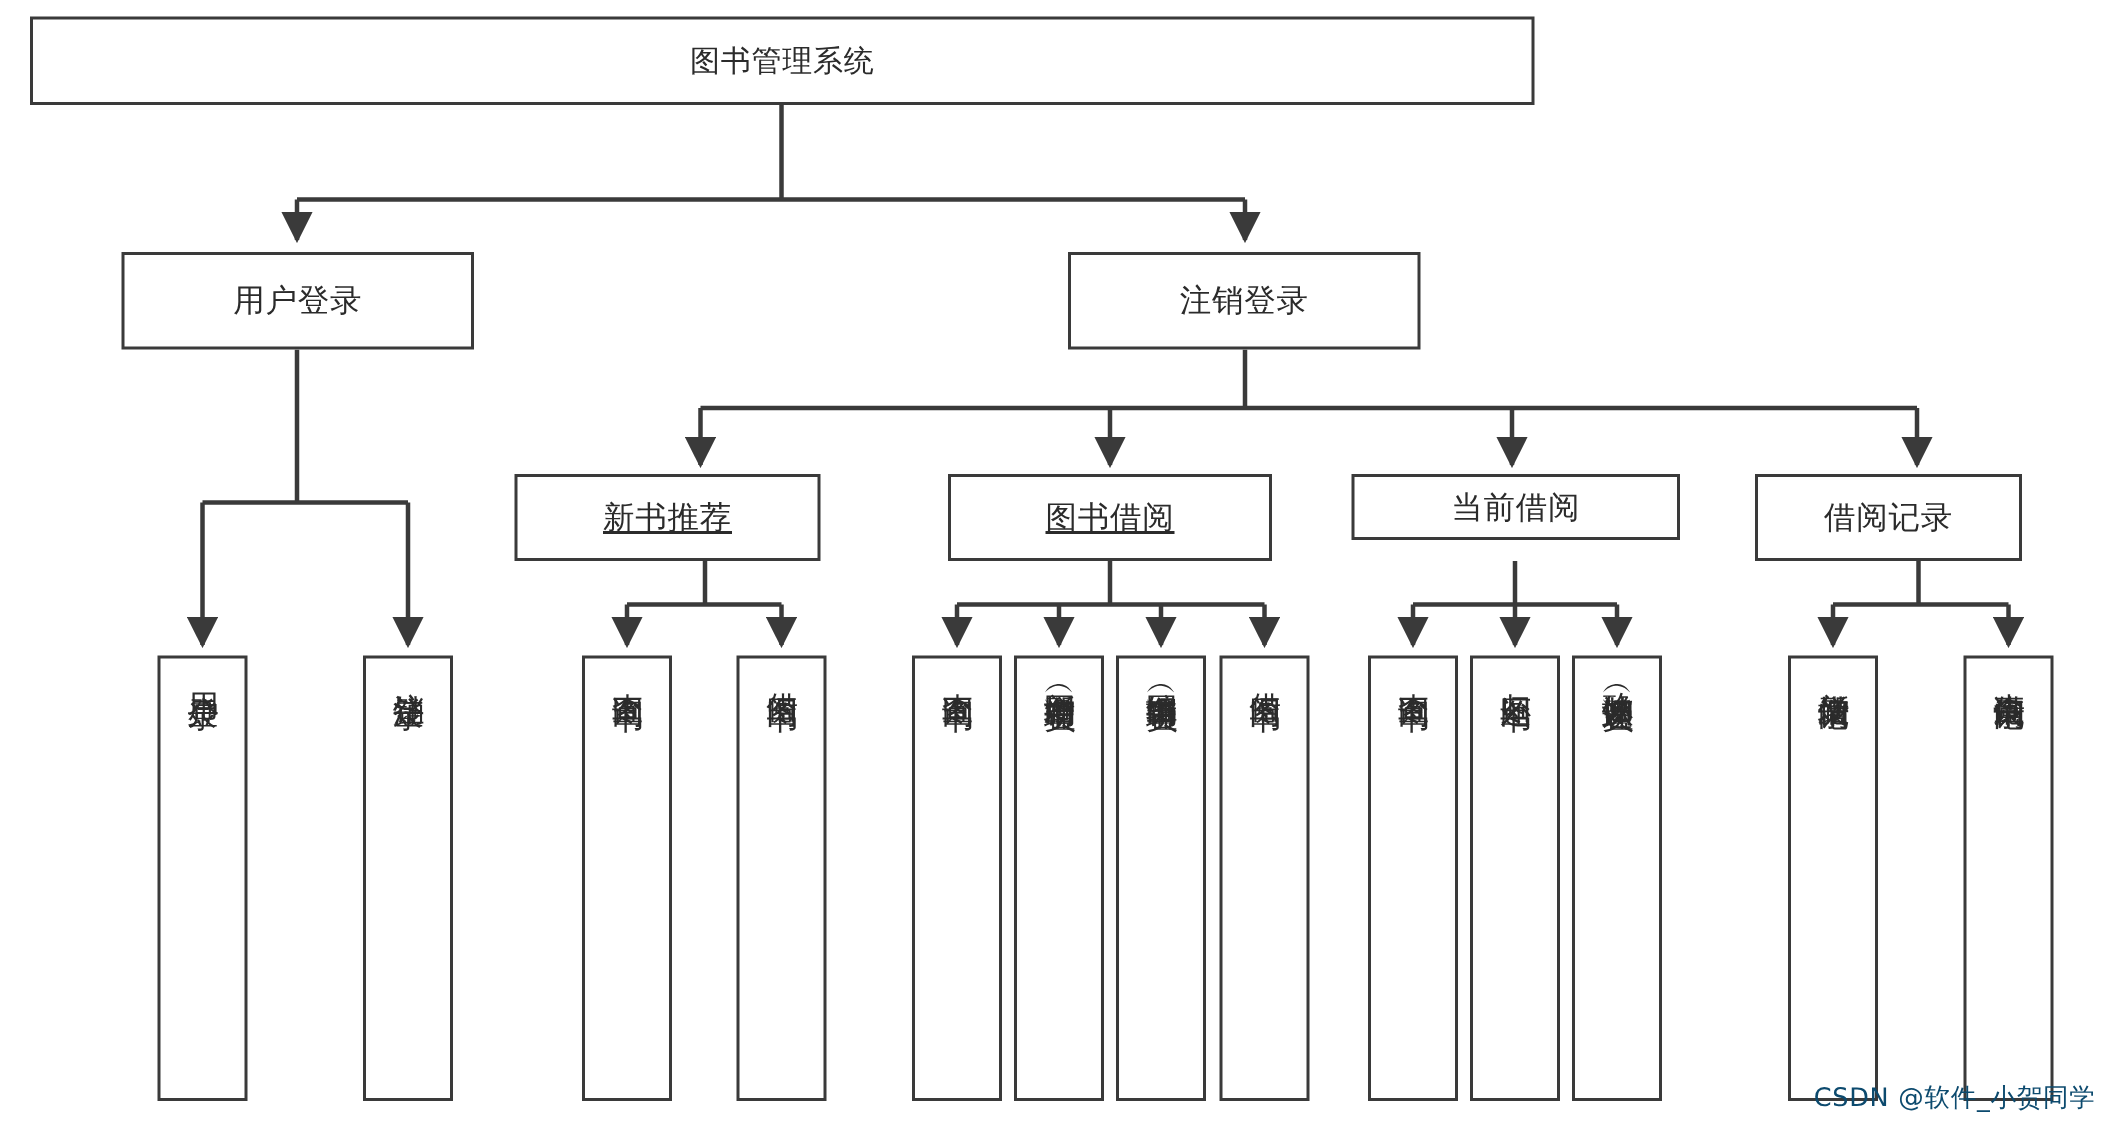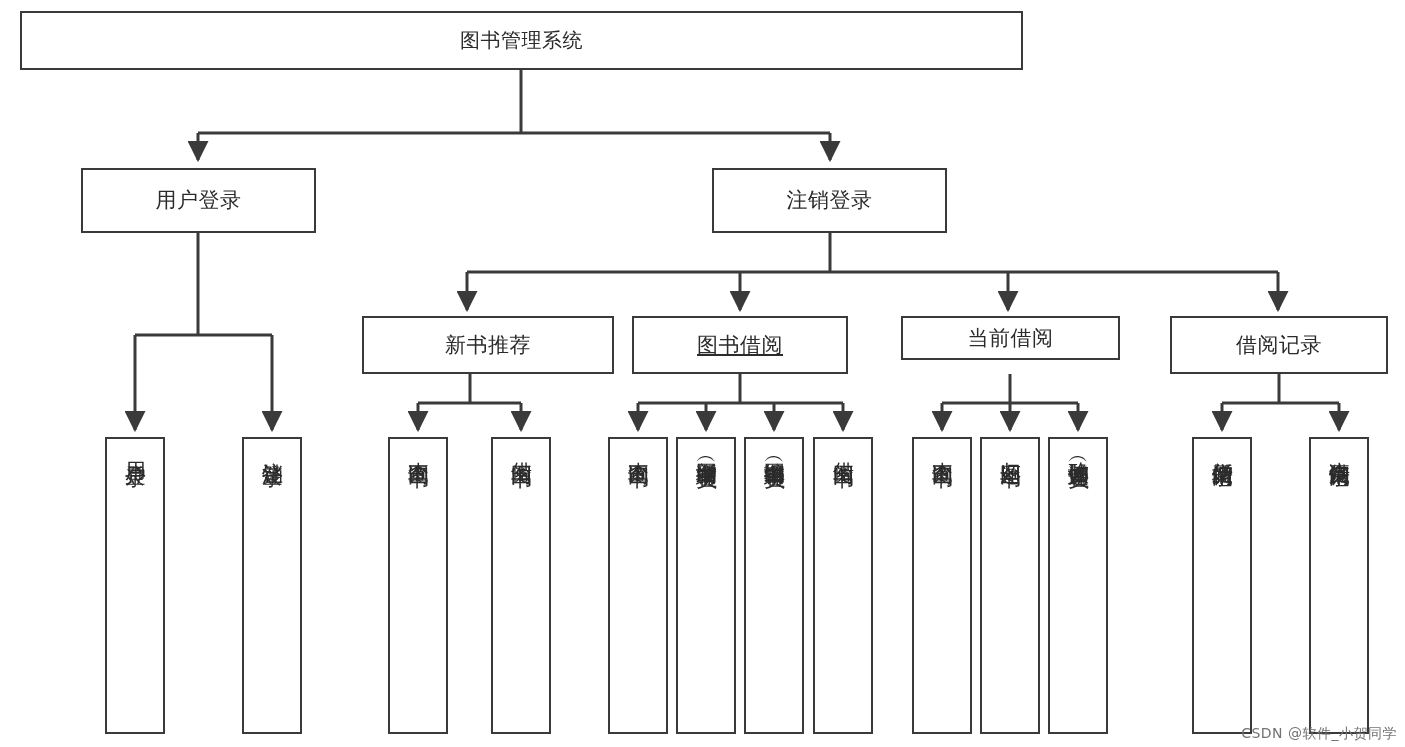--- a/index.html
+++ b/index.html
@@ -61,22 +61,22 @@
     margin: 0 auto;
     white-space: nowrap;
   }
   .node.vertical.tall-text .node-label {
     letter-spacing: 1px;
   }
   #watermark {
     position: absolute;
     right: 8px;
     bottom: 4px;
-    font-size: 14px;
-    color: #737373;
+    font-size: 17px;
+    color: #0c4a6e;
     letter-spacing: 0.5px;
     white-space: nowrap;
     pointer-events: none;
   }
 </style>
 </head>
 <body>
 
 <div id="diagram-root">
 
@@ -134,30 +134,30 @@
     <span class="node-label">图书管理系统</span>
   </div>
 
   <div class="node horizontal" style="left:81px; top:168px; width:235px; height:65px;">
     <span class="node-label">用户登录</span>
   </div>
   <div class="node horizontal" style="left:712px; top:168px; width:235px; height:65px;">
     <span class="node-label">注销登录</span>
   </div>
 
-  <div class="node horizontal" style="left:362px; top:316px; width:252px; height:58px;">
+  <div class="node horizontal" style="left:343px; top:316px; width:204px; height:58px;text-decoration:underline;">
     <span class="node-label">新书推荐</span>
   </div>
   <div class="node horizontal" style="left:632px; top:316px; width:216px; height:58px;text-decoration:underline;">
     <span class="node-label">图书借阅</span>
   </div>
   <div class="node horizontal" style="left:901px; top:316px; width:219px; height:44px;">
     <span class="node-label">当前借阅</span>
   </div>
-  <div class="node horizontal" style="left:1170px; top:316px; width:218px; height:58px;">
+  <div class="node horizontal" style="left:1170px; top:316px; width:178px; height:58px;">
     <span class="node-label">借阅记录</span>
   </div>
 
   <div class="node vertical" style="left:105px; top:437px; width:60px; height:297px;">
     <span class="node-label">用户登录</span>
   </div>
   <div class="node vertical" style="left:242px; top:437px; width:60px; height:297px;">
     <span class="node-label">注销登录</span>
   </div>
 

